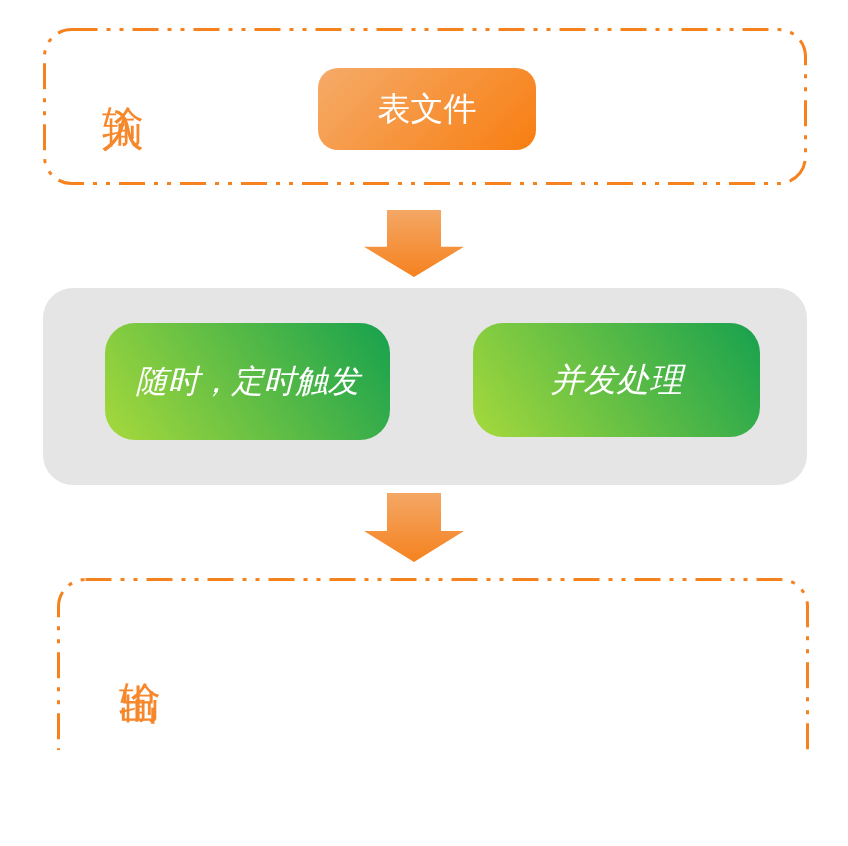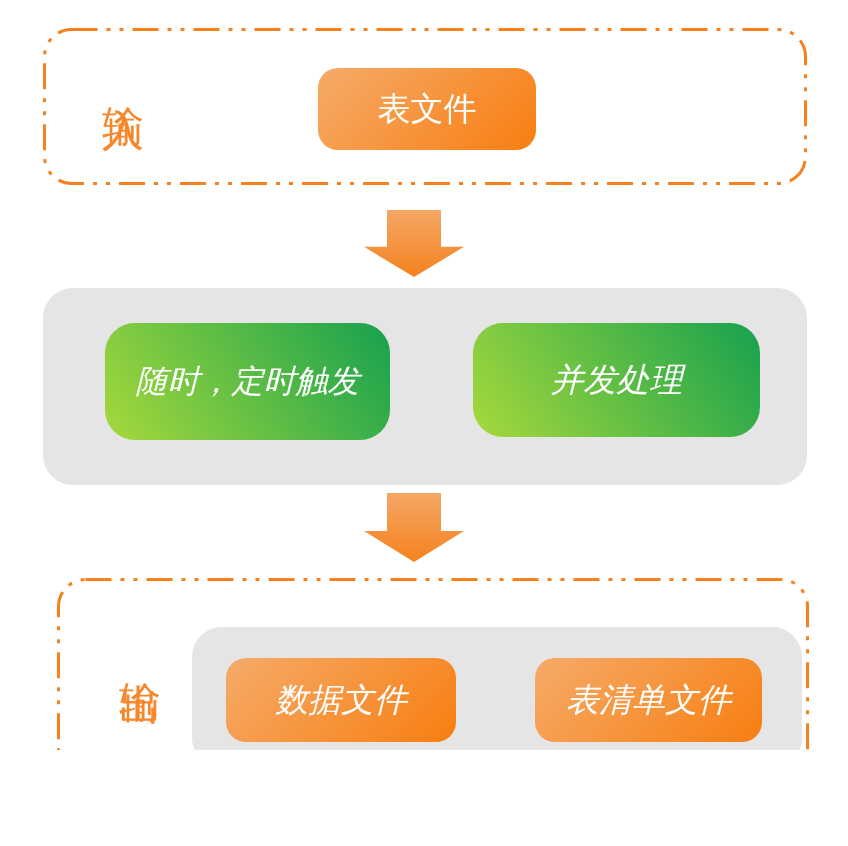--- a/index.html
+++ b/index.html
@@ -104,23 +104,15 @@
     </div>
   </section>
 
   <div class="arrow arrow-2"></div>
 
   <section class="dashed-box output-box">
     <svg class="dash-border" width="752" height="219" viewBox="0 0 752 219" aria-hidden="true">
       <rect x="1.5" y="1.5" width="749" height="216" rx="27" ry="27" fill="none" stroke="#F5821F" stroke-width="3" stroke-dasharray="26 9 4 9 4 9"></rect>
     </svg>
     <div class="v-label">输出</div>
-    <div class="panel output-panel">
-      <div class="node orange-node node-data-file">
-        <span class="line">数据文件</span>
-      </div>
-      <div class="node orange-node node-list-file">
-        <span class="line">表清单文件</span>
-      </div>
-    </div>
   </section>
 
 </div>
 
 </body></html>

